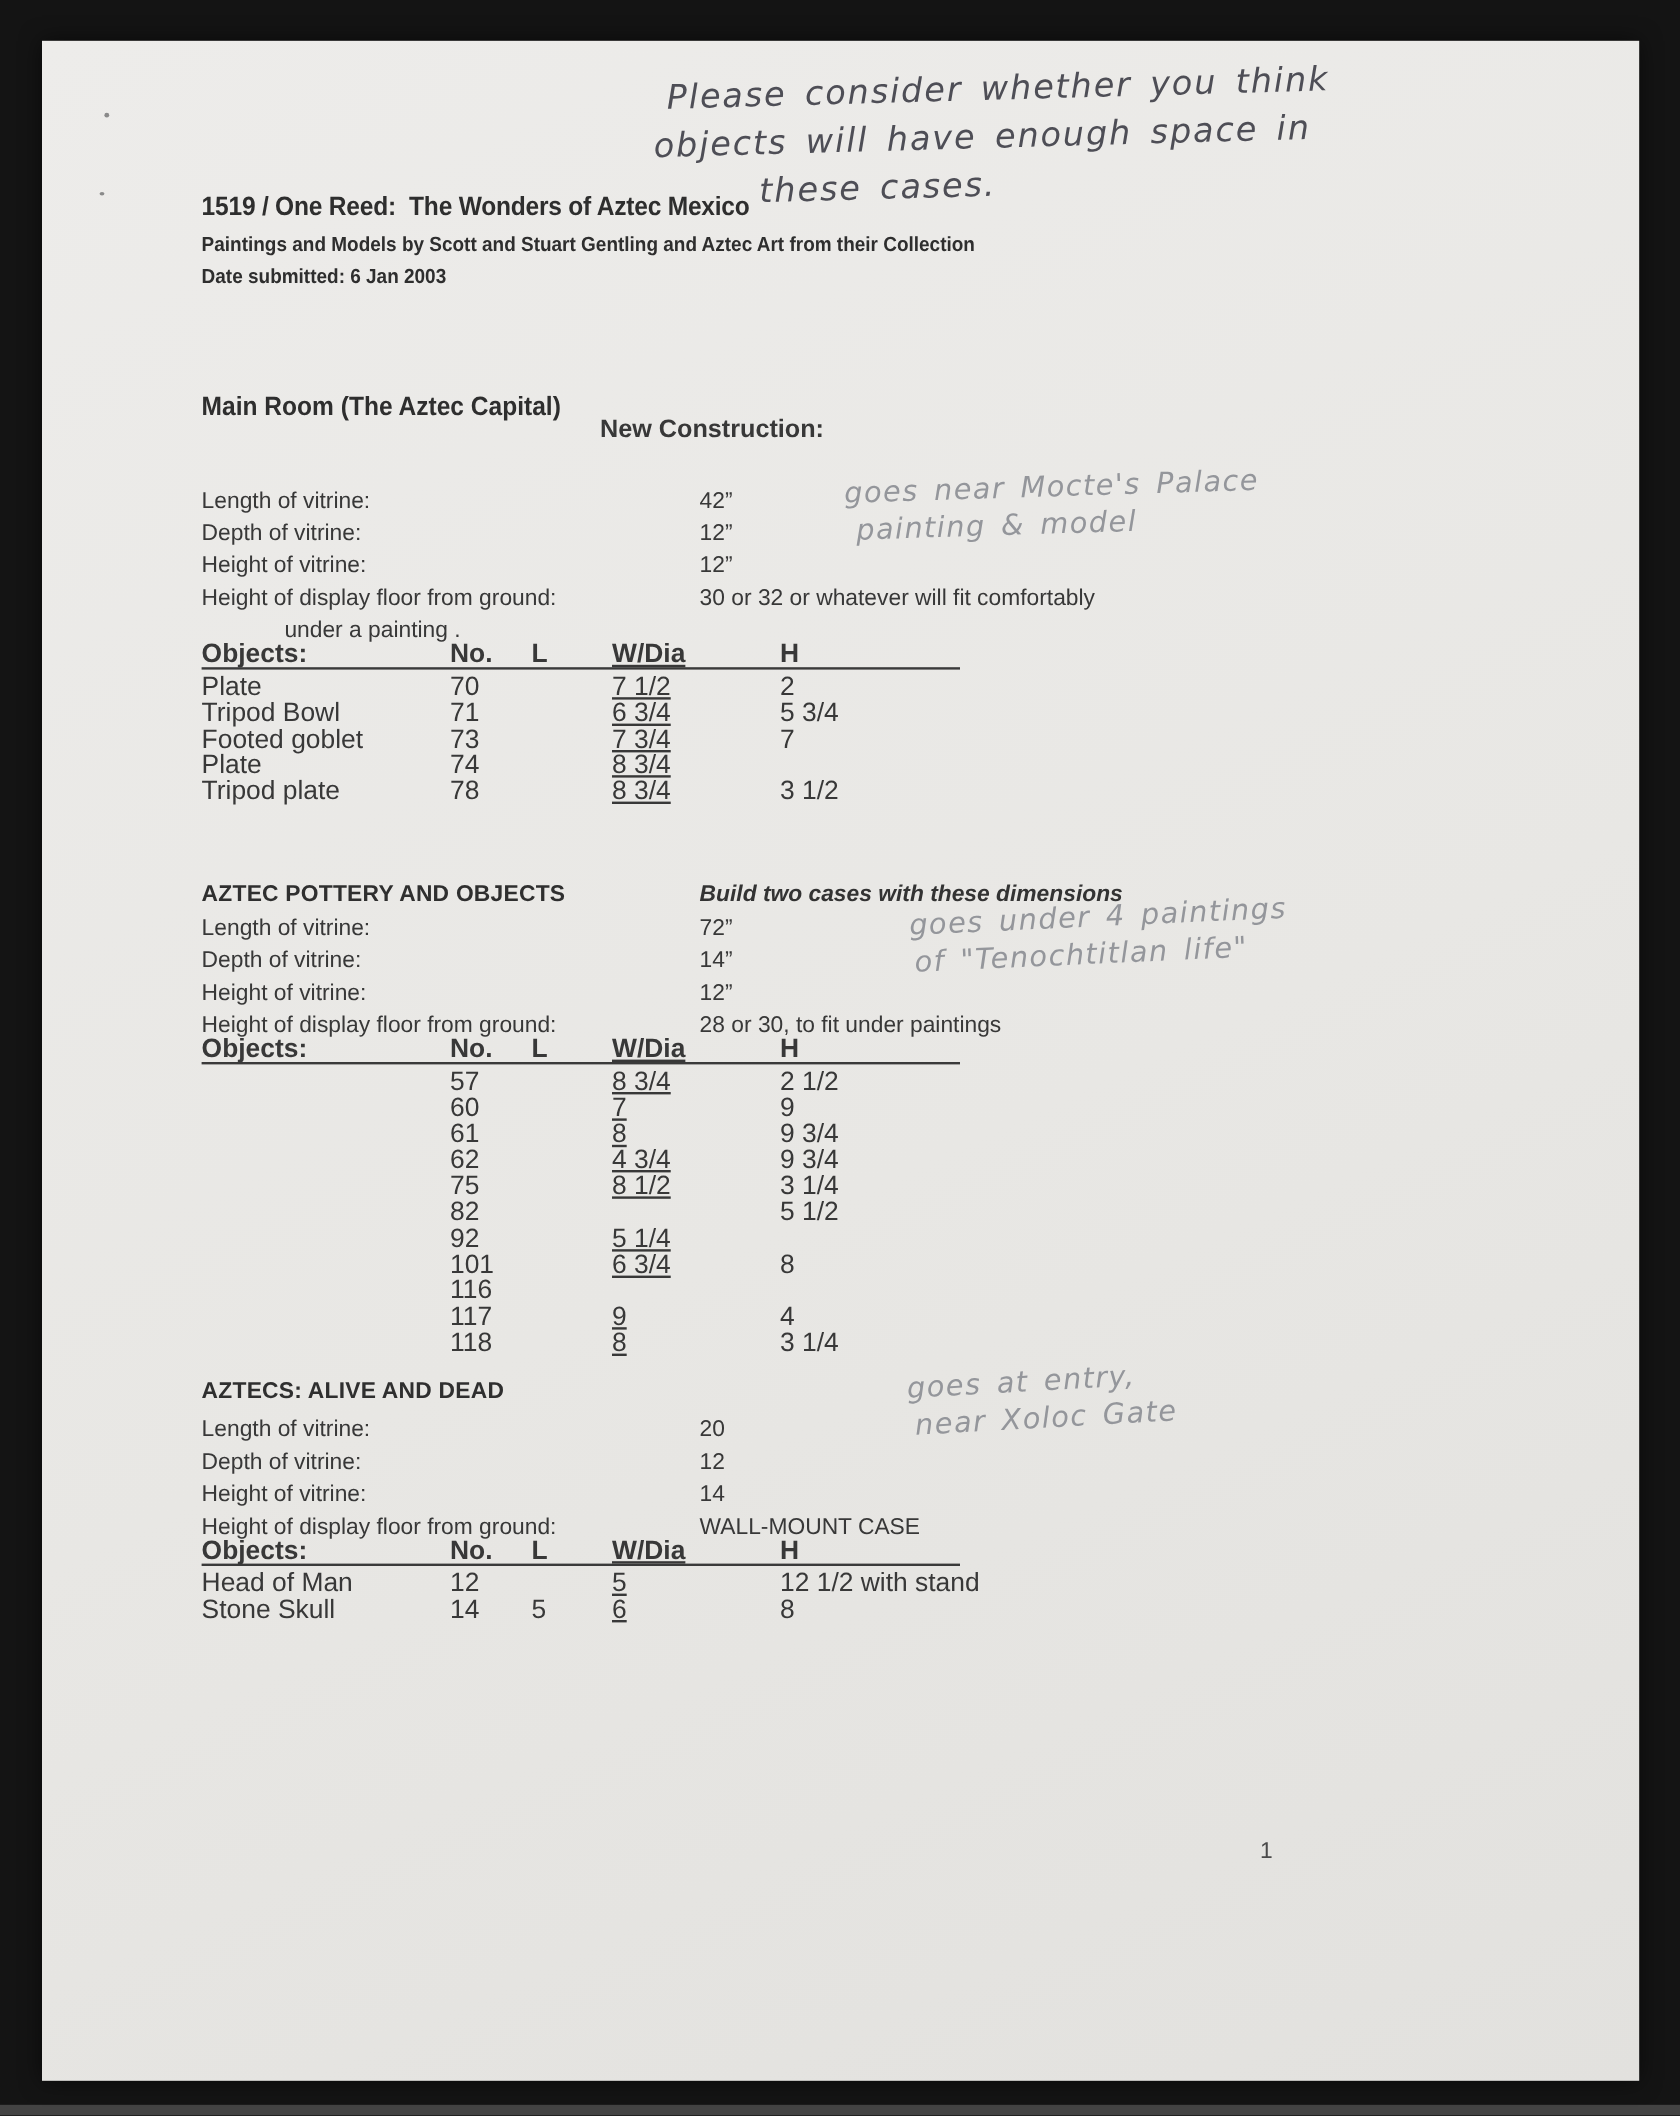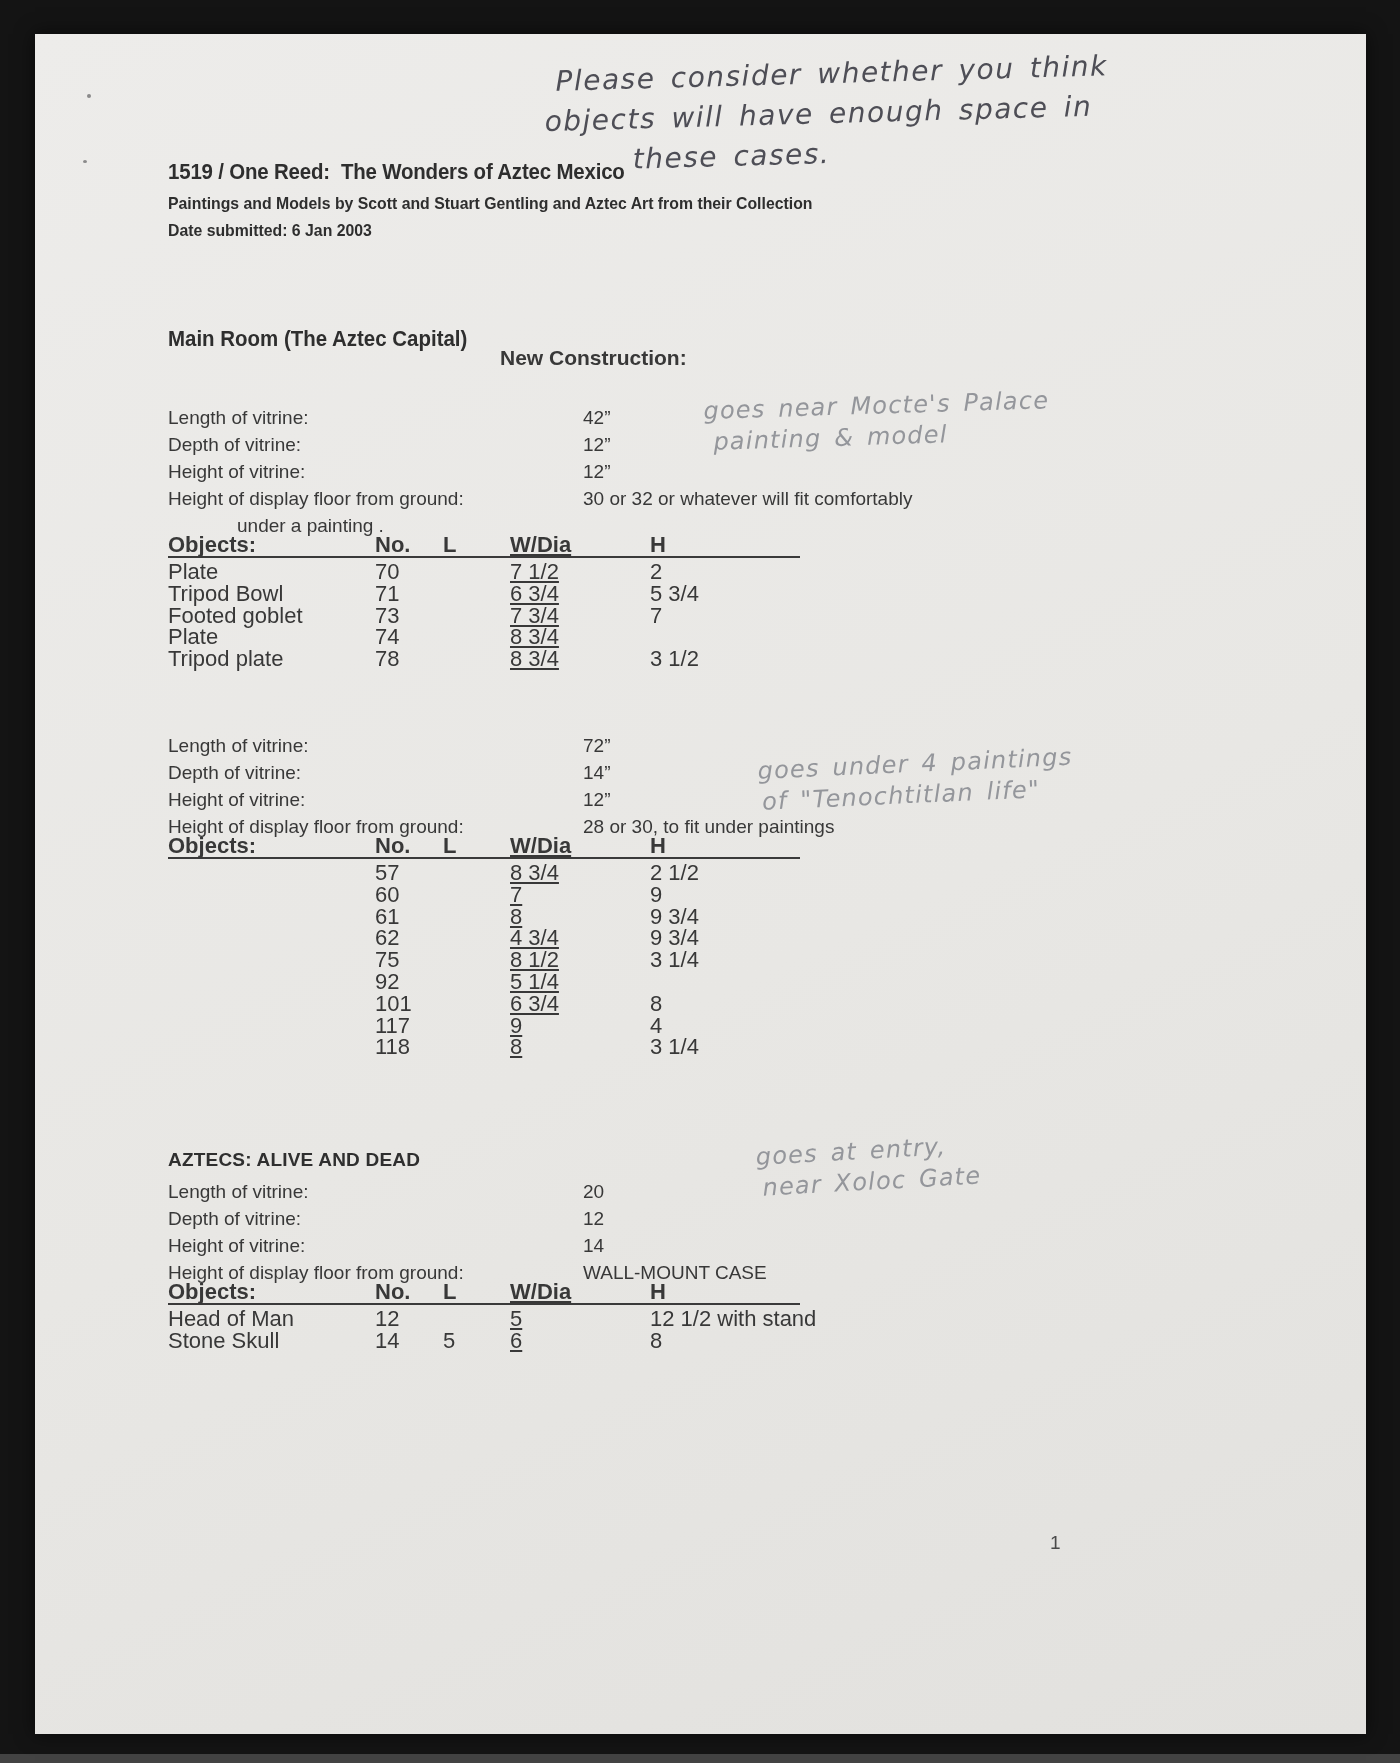--- a/index.html
+++ b/index.html
@@ -164,20 +164,24 @@
         </div>
     </div>
   </div>
 
   <div class="hand note-pencil note-cholula">
       <div class="cell c0">goes near Mocte's Palace</div>
       <div class="cell c1">painting &amp; model</div>
     </div>
 
   <div class="section sec2 typed">
+    <div class="sec-title-row">
+      <span class="sec-title">AZTEC POTTERY AND OBJECTS</span>
+      <span class="side-note">Build two cases with these dimensions</span>
+    </div>
     <div class="specs">
         <div class="trow">
           <div class="cell c0">Length of vitrine:</div>
           <div class="cell c1">72”</div>
         </div>
         <div class="trow">
           <div class="cell c0">Depth of vitrine:</div>
           <div class="cell c1">14”</div>
         </div>
         <div class="trow">
@@ -229,31 +233,45 @@
           </div>
           <div class="trow">
             <div class="cell c0"></div>
             <div class="cell c1">75</div>
             <div class="cell c2"></div>
             <div class="cell c3">8 1/2</div>
             <div class="cell c4">3 1/4</div>
           </div>
           <div class="trow">
             <div class="cell c0"></div>
+            <div class="cell c1">82</div>
+            <div class="cell c2"></div>
+            <div class="cell c3"></div>
+            <div class="cell c4">5 1/2</div>
+          </div>
+          <div class="trow">
+            <div class="cell c0"></div>
             <div class="cell c1">92</div>
             <div class="cell c2"></div>
             <div class="cell c3">5 1/4</div>
             <div class="cell c4"></div>
           </div>
           <div class="trow">
             <div class="cell c0"></div>
             <div class="cell c1">101</div>
             <div class="cell c2"></div>
             <div class="cell c3">6 3/4</div>
             <div class="cell c4">8</div>
+          </div>
+          <div class="trow">
+            <div class="cell c0"></div>
+            <div class="cell c1">116</div>
+            <div class="cell c2"></div>
+            <div class="cell c3"></div>
+            <div class="cell c4"></div>
           </div>
           <div class="trow">
             <div class="cell c0"></div>
             <div class="cell c1">117</div>
             <div class="cell c2"></div>
             <div class="cell c3">9</div>
             <div class="cell c4">4</div>
           </div>
           <div class="trow">
             <div class="cell c0"></div>

